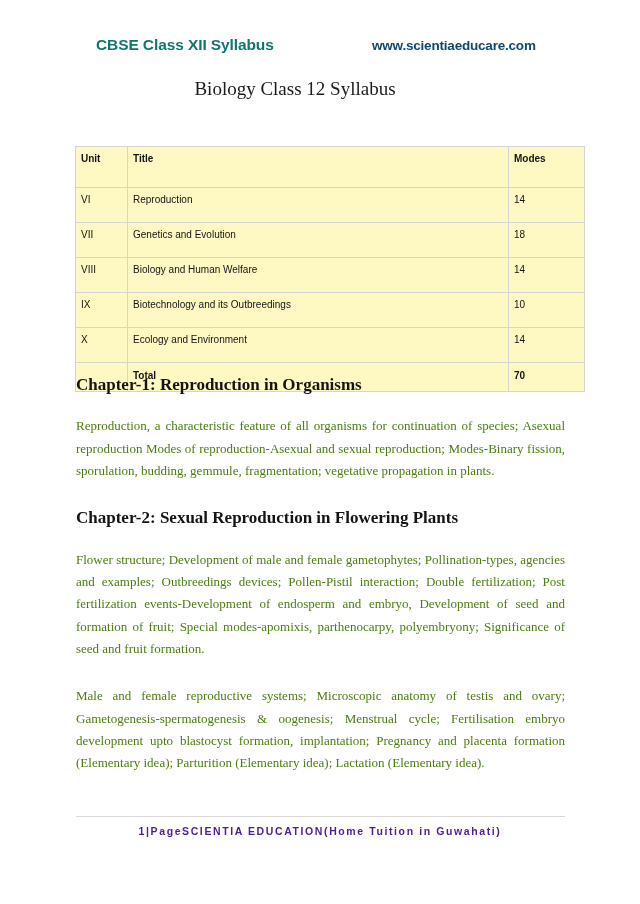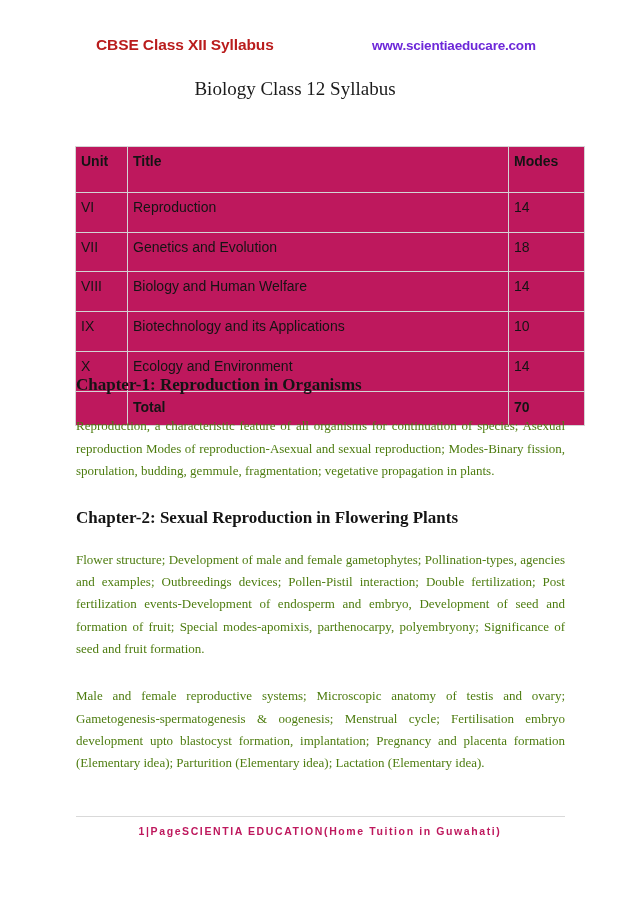--- a/index.html
+++ b/index.html
@@ -30,32 +30,32 @@
     width: 640px;
     height: 26px;
   }
   .masthead-title {
     position: absolute;
     left: 96px;
     top: 0;
     font-family: "Liberation Sans", sans-serif;
     font-size: 15.5px;
     font-weight: bold;
-    color: #b91c1c;
+    color: #0f766e;
     letter-spacing: -0.1px;
     white-space: nowrap;
   }
   .masthead-url {
     position: absolute;
     left: 372px;
     top: 2px;
     font-family: "Liberation Sans", sans-serif;
     font-size: 13.5px;
     font-weight: bold;
-    color: #6d28d9;
+    color: #0c4a6e;
     letter-spacing: -0.2px;
     white-space: nowrap;
   }
 
   
   .doc-title {
     position: absolute;
     left: 0;
     top: 78px;
     width: 590px;
@@ -77,23 +77,23 @@
 
   
   .course-table {
     position: absolute;
     left: 75px;
     top: 146px;
     width: 509px;
     border-collapse: collapse;
     table-layout: fixed;
     font-family: "Liberation Sans", sans-serif;
-    font-size: 14px;
+    font-size: 10px;
     color: #141414;
-    background: #be185d;
+    background: #fef9c3;
   }
   .course-table col.c-unit  { width: 52px; }
   .course-table col.c-title { width: 381px; }
   .course-table col.c-marks { width: 76px; }
 
   .course-table th,
   .course-table td {
     border: 1px solid #d4d4d4;
     padding: 6px 5px 16px 5px;
     text-align: left;
@@ -156,21 +156,21 @@
     height: 1px;
     background: #d9d9d9;
   }
   .footer {
     position: absolute;
     left: 0;
     top: 824px;
     width: 640px;
     text-align: center;
     font-family: "Liberation Sans", sans-serif;
-    color: #be185d;
+    color: #4c1d95;
   }
   .footer-line1 {
     font-size: 10.5px;
     font-weight: bold;
     letter-spacing: 1.6px;
     line-height: 1.5;
     white-space: nowrap;
   }
   .footer-line2 {
     font-size: 10.5px;
@@ -220,21 +220,21 @@
         <td>Genetics and Evolution</td>
         <td>18</td>
       </tr>
       <tr>
         <td>VIII</td>
         <td>Biology and Human Welfare</td>
         <td>14</td>
       </tr>
       <tr>
         <td>IX</td>
-        <td>Biotechnology and its Applications</td>
+        <td>Biotechnology and its Outbreedings</td>
         <td>10</td>
       </tr>
       <tr>
         <td>X</td>
         <td>Ecology and Environment</td>
         <td>14</td>
       </tr>
       <tr class="total-row">
         <td></td>
         <td class="total-label">Total</td>

